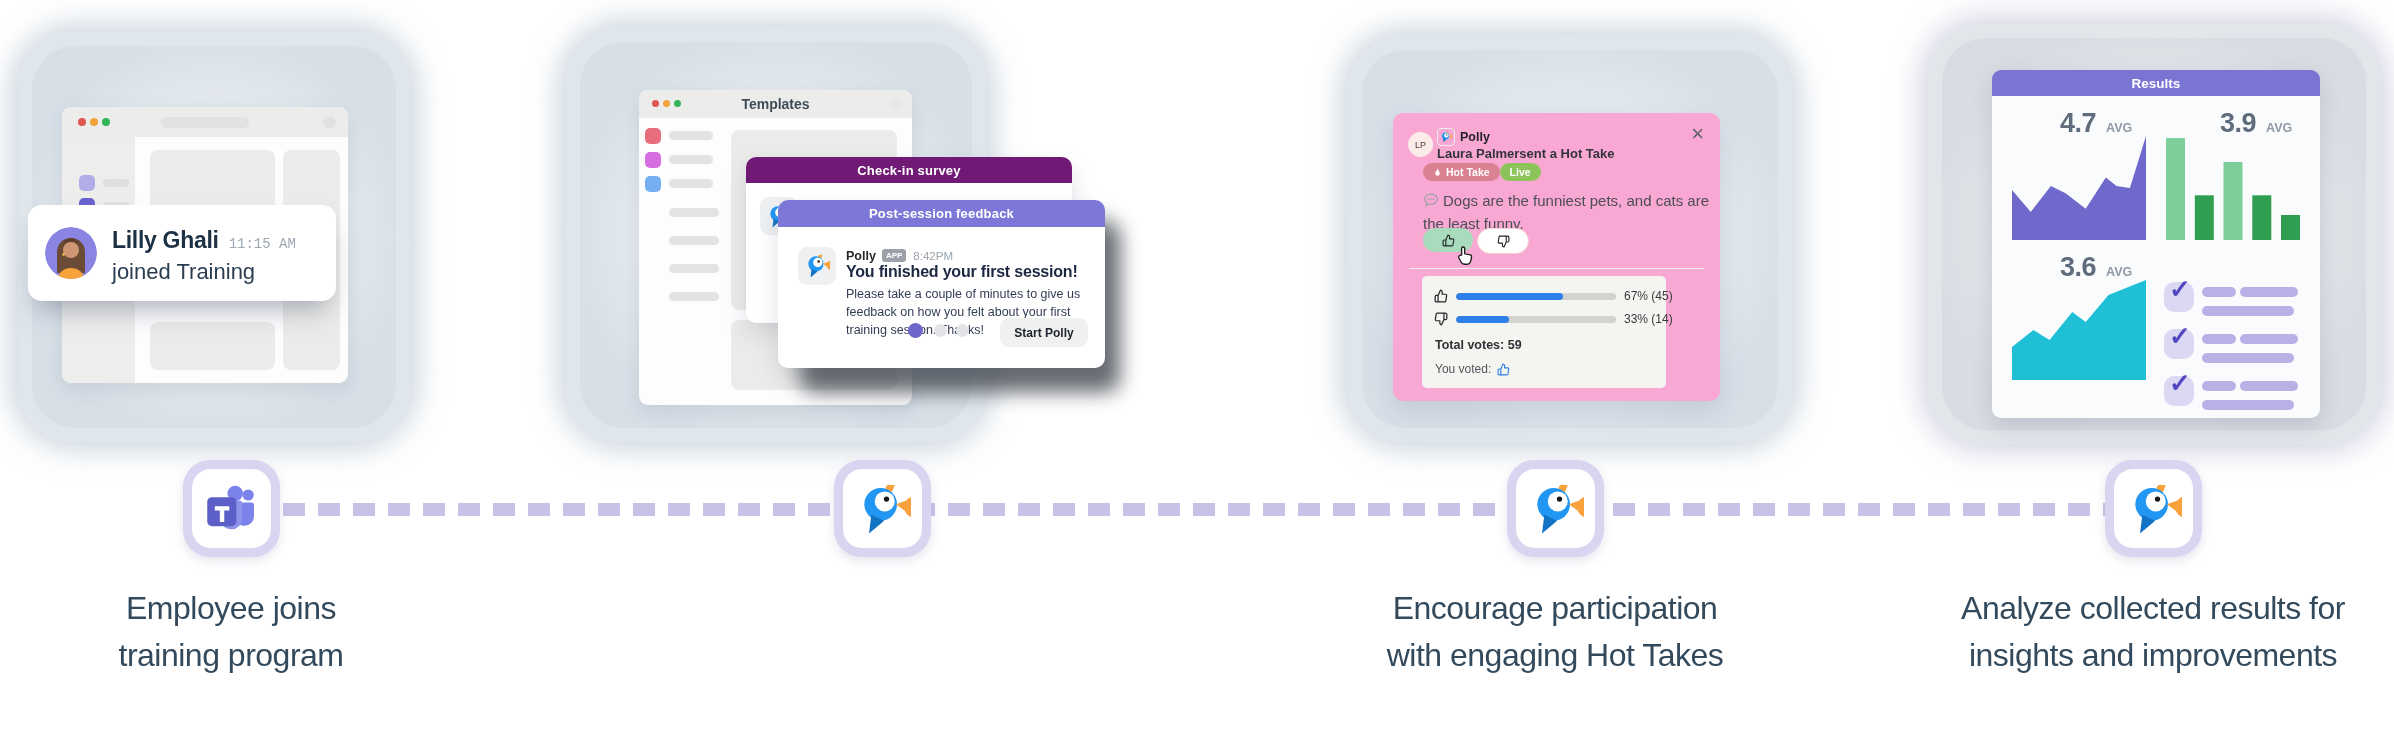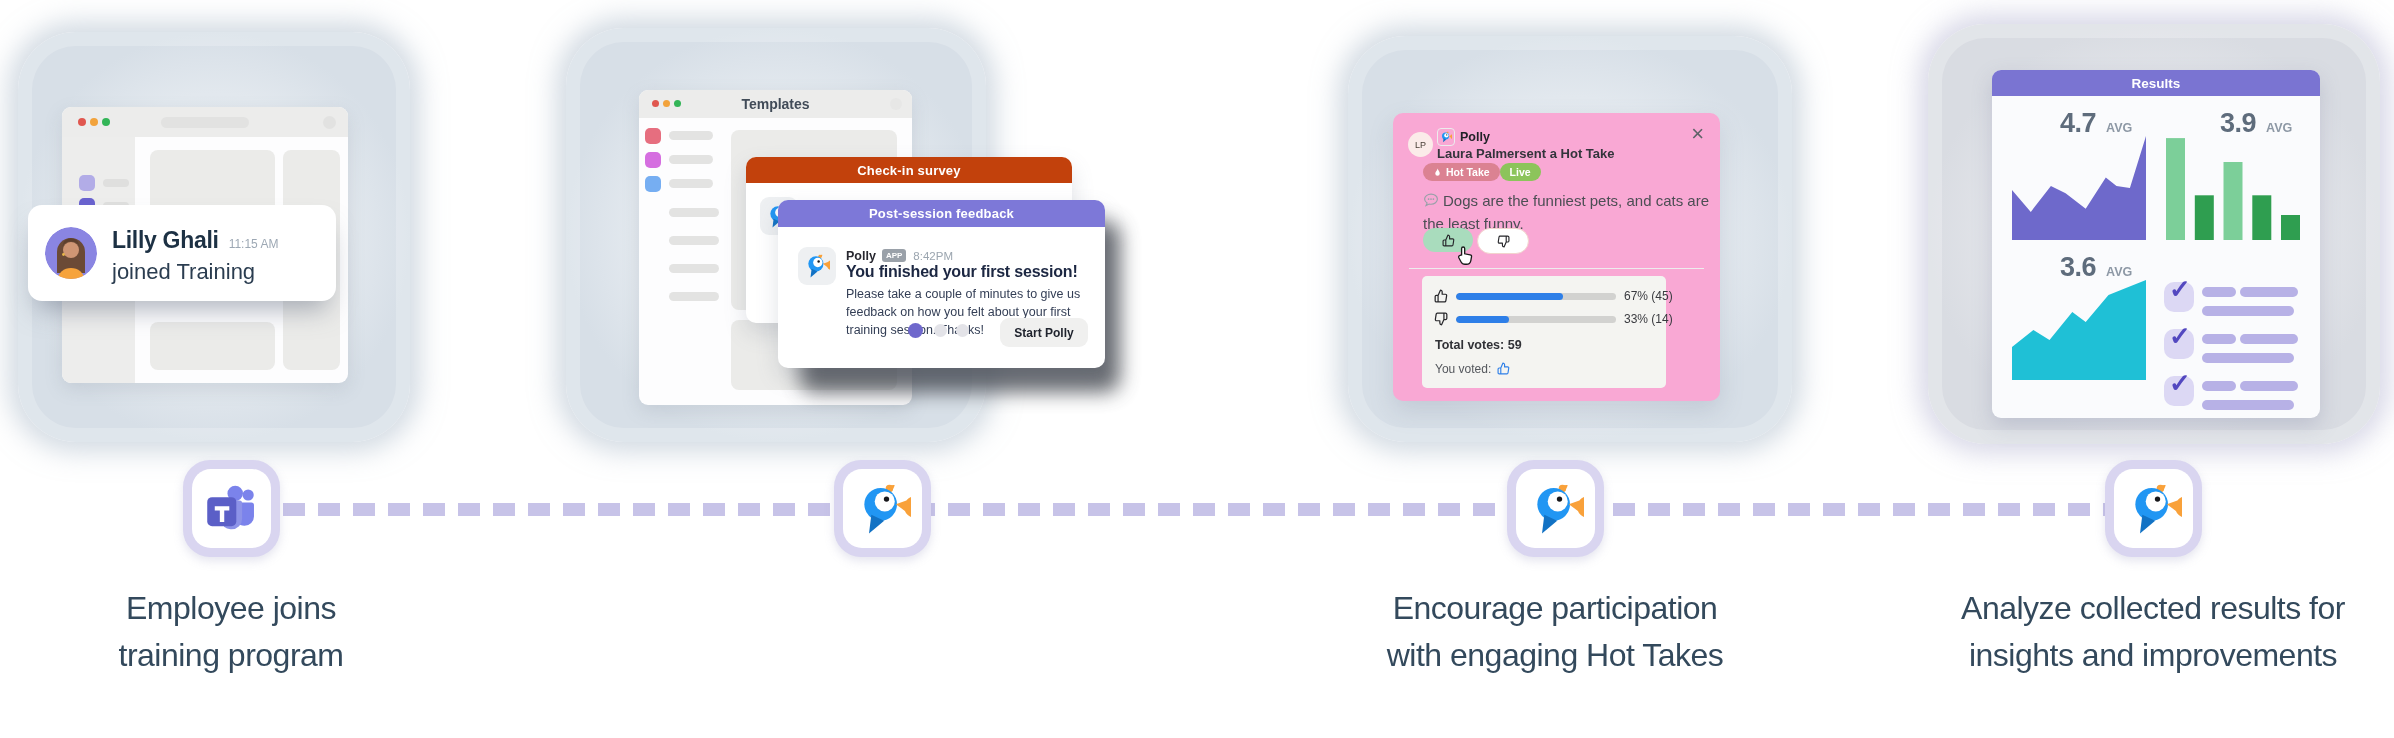--- a/index.html
+++ b/index.html
@@ -18,21 +18,21 @@
   .tl-dot{position:absolute;border-radius:50%;width:8px;height:8px;top:11px;}
   .tb-pill{position:absolute;height:11px;border-radius:6px;background:#e2e2e1;top:10px;}
   .tb-circle{position:absolute;border-radius:50%;background:#e2e2e1;}
   .ph{background:#ebebe9;border-radius:8px;position:absolute;}
   .ph-bar{background:#e3e3e2;border-radius:5px;position:absolute;}
   .side-sq{position:absolute;width:16px;height:16px;border-radius:5px;}
   
   .notif{position:absolute;left:28px;top:205px;width:308px;height:96px;background:#fff;border-radius:14px;
     z-index:3;box-shadow:0 16px 26px -8px rgba(96,106,126,.5);}
   .notif .name{font-size:23px;font-weight:bold;color:#1d3144;letter-spacing:-.3px;}
-  .notif .time{font-size:12px;color:#9da8b4;font-weight:normal;margin-left:10px;}
+  .notif .time{font-size:14px;color:#9da8b4;font-weight:normal;margin-left:10px;font-family:Liberation Mono, monospace;}
   .notif .msg{font-size:22px;color:#2b3d50;}
   
   .survey-card{position:absolute;background:#fff;border-radius:10px;overflow:hidden;
     box-shadow:0 10px 22px rgba(100,110,130,.2);}
   .survey-head{height:27px;display:flex;align-items:center;justify-content:center;
     color:#fff;font-weight:bold;font-size:13px;letter-spacing:.2px;}
   .avatar-sq{position:absolute;border-radius:9px;background:#eef0f2;display:flex;align-items:center;justify-content:center;}
   .badge-app{display:inline-block;background:#9aa1a9;color:#fff;font-size:8px;font-weight:bold;
     border-radius:3px;padding:2px 4px;vertical-align:2px;margin-left:6px;}
   .blob{position:absolute;background:#42464d;border-radius:14px;filter:blur(10px);opacity:.8;z-index:2;}
@@ -179,21 +179,21 @@
     <span class="ph-bar" style="left:30px;top:89px;width:44px;height:9px;"></span>
     <span class="ph-bar" style="left:30px;top:118px;width:50px;height:9px;"></span>
     <span class="ph-bar" style="left:30px;top:146px;width:50px;height:9px;"></span>
     <span class="ph-bar" style="left:30px;top:174px;width:50px;height:9px;"></span>
     <span class="ph-bar" style="left:30px;top:202px;width:50px;height:9px;"></span>
     <div class="ph" style="left:92px;top:40px;width:166px;height:180px;"></div>
     <div class="ph" style="left:92px;top:230px;width:166px;height:70px;"></div>
   </div>
 
   <div class="survey-card" style="left:746px;top:157px;width:326px;height:166px;z-index:2;">
-    <div class="survey-head" style="background:#c2410c;height:26px;">Check-in survey</div>
+    <div class="survey-head" style="background:#701a75;height:26px;">Check-in survey</div>
     <div class="avatar-sq" style="left:14px;top:40px;width:38px;height:38px;">
       <svg width="26" height="26">
           <use href="#parrot"></use>
         </svg>
     </div>
   </div>
 
   <div class="blob" style="left:800px;top:222px;width:320px;height:170px;"></div>
 
   <div class="survey-card" style="left:778px;top:200px;width:327px;height:168px;z-index:3;">
@@ -277,21 +277,21 @@
     <div class="res-row" style="top:36px;">
       <svg width="14" height="14" class="thumb-ic">
           <use href="#thumb-down"></use>
         </svg>
       <span class="track">
           <span class="fill" style="background: rgb(46, 127, 232); display: block; width: 33%;"></span>
         </span>
       <span class="res-label">33% (14)</span>
     </div>
     <div class="abs" style="left:13px;top:62px;font-size:12.5px;font-weight:bold;color:#303136;">Total votes: 59</div>
-    <div class="abs" style="left:13px;top:86px;font-size:12px;color:#54575d;display:flex;gap:6px;">
+    <div class="abs" style="left:13px;top:86px;font-size:12px;color:#54575d;display:flex;align-items:center;gap:6px;">
       <span>You voted:</span>
       <svg width="13" height="13" style="color:#2e7fe8;">
           <use href="#thumb-up"></use>
         </svg>
     </div>
   </div>
 
   <div class="rs-card">
     <div class="rs-head" style="background:#7a74d2;">Results</div>
 

